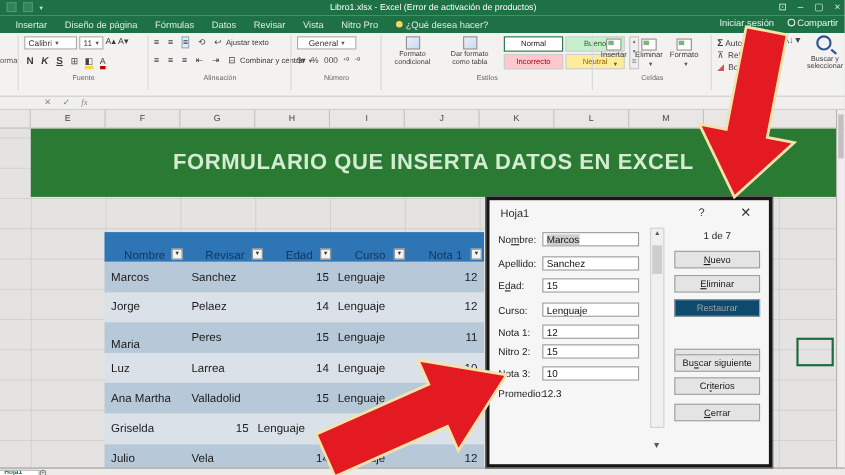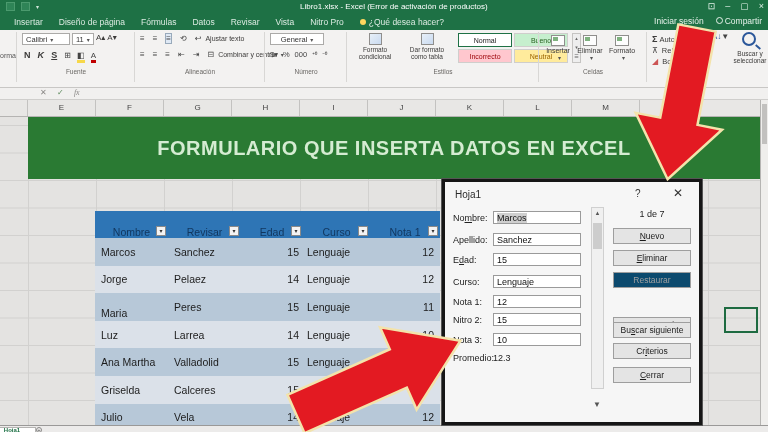--- a/index.html
+++ b/index.html
@@ -346,21 +346,20 @@
         </div>
         <div class="trow dark">
           <div class="td" style="width: 73px; padding: 0px 0px 0px 6px; justify-content: flex-start;">Ana Martha</div>
           <div class="td" style="width: 73px; padding: 0px 0px 0px 6px; justify-content: flex-start;">Valladolid</div>
           <div class="td" style="width: 62px; padding: 0px 4px 0px 0px; justify-content: flex-end;">15</div>
           <div class="td" style="width: 67px; padding: 0px 0px 0px 4px; justify-content: flex-start;">Lenguaje</div>
           <div class="td" style="width: 70px; padding: 0px 6px 0px 0px; justify-content: flex-end;">11</div>
         </div>
         <div class="trow light">
           <div class="td" style="width: 73px; padding: 0px 0px 0px 6px; justify-content: flex-start;">Griselda</div>
-          <div class="td" style="width: 73px; padding: 0px 0px 0px 6px; justify-content: flex-start;">Calceres</div>
           <div class="td" style="width: 62px; padding: 0px 4px 0px 0px; justify-content: flex-end;">15</div>
           <div class="td" style="width: 67px; padding: 0px 0px 0px 4px; justify-content: flex-start;">Lenguaje</div>
           <div class="td" style="width: 70px; padding: 0px 6px 0px 0px; justify-content: flex-end;"></div>
         </div>
         <div class="trow dark">
           <div class="td" style="width: 73px; padding: 0px 0px 0px 6px; justify-content: flex-start;">Julio</div>
           <div class="td" style="width: 73px; padding: 0px 0px 0px 6px; justify-content: flex-start;">Vela</div>
           <div class="td" style="width: 62px; padding: 0px 4px 0px 0px; justify-content: flex-end;">14</div>
           <div class="td" style="width: 67px; padding: 0px 0px 0px 4px; justify-content: flex-start;">Lenguaje</div>
           <div class="td" style="width: 70px; padding: 0px 6px 0px 0px; justify-content: flex-end;">12</div>

